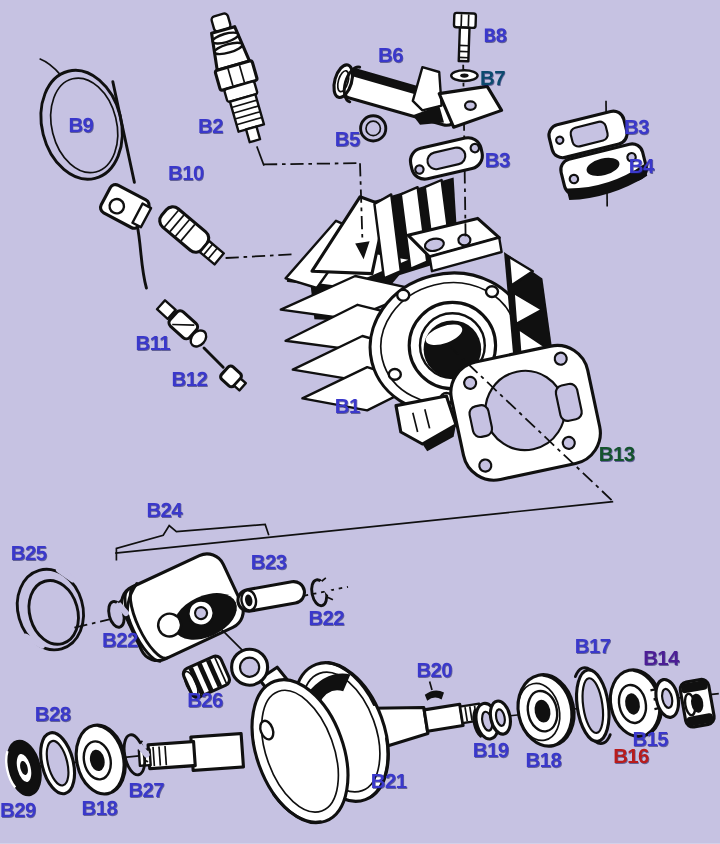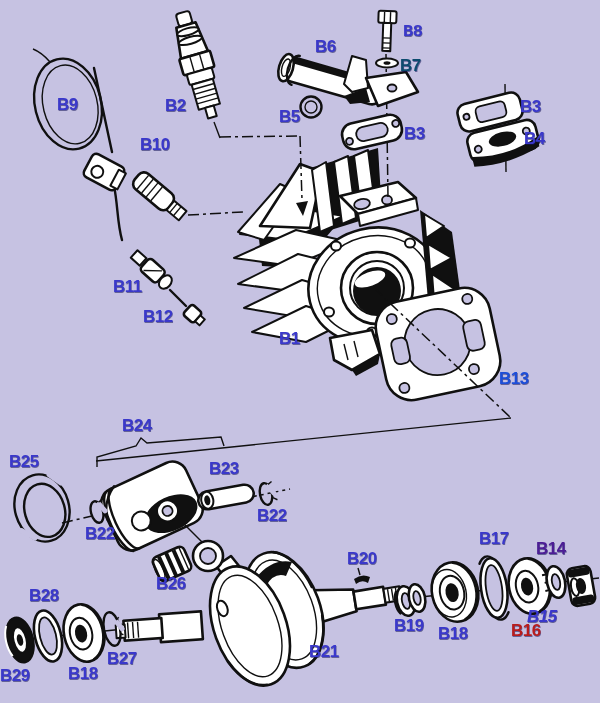--- a/index.html
+++ b/index.html
@@ -380,33 +380,33 @@
       <div class="part-label" style="left: 279px; top: 107px; color: rgb(58, 56, 203);">B5</div>
       <div class="part-label" style="left: 315px; top: 37px; color: rgb(58, 56, 203);">B6</div>
       <div class="part-label" style="left: 403px; top: 22px; color: rgb(58, 56, 203); font-family: Liberation Mono, monospace;">B8</div>
       <div class="part-label" style="left: 400px; top: 56px; color: #0c4a6e;">B7</div>
       <div class="part-label" style="left: 404px; top: 124px; color: rgb(58, 56, 203);">B3</div>
       <div class="part-label" style="left: 520px; top: 97px; color: rgb(58, 56, 203);">B3</div>
       <div class="part-label" style="left: 524px; top: 129px; color: rgb(58, 56, 203);">B4</div>
       <div class="part-label" style="left: 113px; top: 277px; color: rgb(58, 56, 203);">B11</div>
       <div class="part-label" style="left: 143px; top: 307px; color: rgb(58, 56, 203);">B12</div>
       <div class="part-label" style="left: 279px; top: 329px; color: rgb(58, 56, 203);">B1</div>
-      <div class="part-label" style="left: 499px; top: 369px; color: #1d4ed8;">B13</div>
+      <div class="part-label" style="left: 499px; top: 369px; color: #14532d;">B13</div>
       <div class="part-label" style="left: 122px; top: 416px; color: rgb(58, 56, 203);">B24</div>
       <div class="part-label" style="left: 9px; top: 452px; color: rgb(58, 56, 203);">B25</div>
       <div class="part-label" style="left: 209px; top: 459px; color: rgb(58, 56, 203); text-align: center;">B23</div>
       <div class="part-label" style="left: 257px; top: 506px; color: rgb(58, 56, 203);">B22</div>
       <div class="part-label" style="left: 85px; top: 524px; color: rgb(58, 56, 203);">B22</div>
       <div class="part-label" style="left: 156px; top: 574px; color: rgb(58, 56, 203);">B26</div>
       <div class="part-label" style="left: 29px; top: 586px; color: rgb(58, 56, 203);">B28</div>
       <div class="part-label" style="left: 0px; top: 666px; color: rgb(58, 56, 203);">B29</div>
       <div class="part-label" style="left: 68px; top: 664px; color: rgb(58, 56, 203);">B18</div>
       <div class="part-label" style="left: 107px; top: 649px; color: rgb(58, 56, 203);">B27</div>
       <div class="part-label" style="left: 347px; top: 549px; color: rgb(58, 56, 203);">B20</div>
       <div class="part-label" style="left: 468px; top: 529px; color: rgb(58, 56, 203); margin-left: 11px;">B17</div>
       <div class="part-label" style="left: 536px; top: 539px; color: #4c1d95;">B14</div>
       <div class="part-label" style="left: 394px; top: 616px; color: rgb(58, 56, 203);">B19</div>
       <div class="part-label" style="left: 438px; top: 624px; color: rgb(58, 56, 203);">B18</div>
       <div class="part-label" style="left: 511px; top: 621px; color: #b91c1c;">B16</div>
-      <div class="part-label" style="left: 527px; top: 607px; color: rgb(58, 56, 203); font-style: italic;">B15</div>
+      <div class="part-label" style="left: 527px; top: 607px; color: rgb(58, 56, 203);">B15</div>
       <div class="part-label" style="left: 309px; top: 642px; color: rgb(58, 56, 203);">B21</div>
     </div>
 </div>
 
 </body></html>

